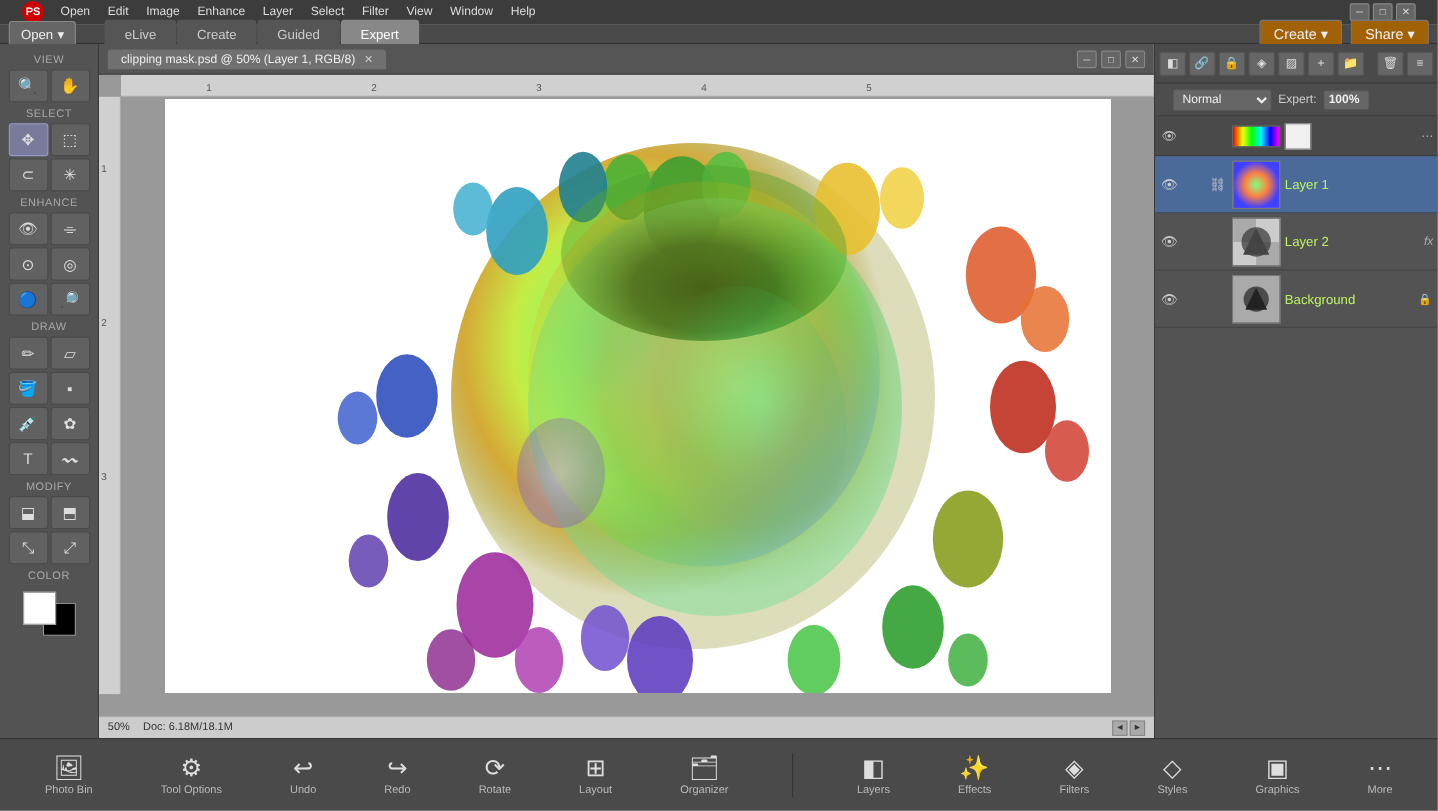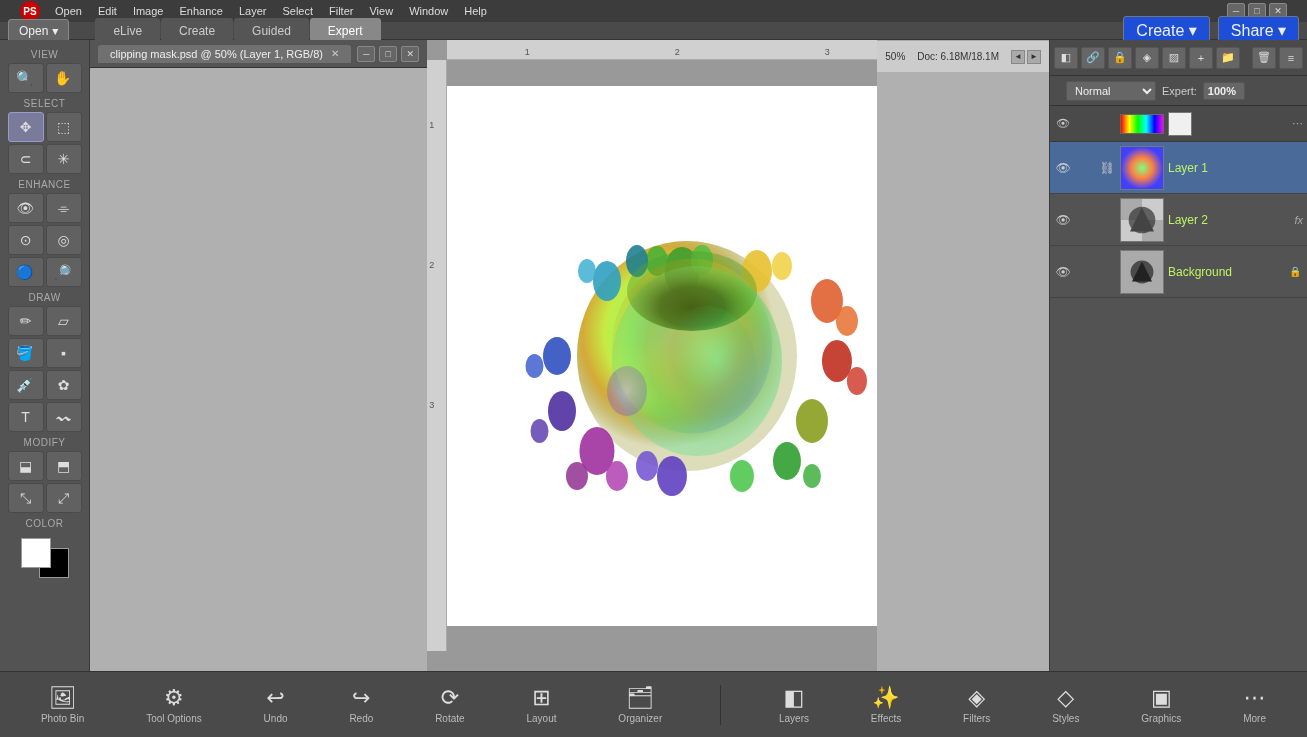--- a/index.html
+++ b/index.html
@@ -78,27 +78,27 @@
     }
     .mode-tab.active {
       background: #888;
       color: white;
     }
     .create-share {
       margin-left: auto;
       display: flex; gap: 8px;
     }
     .cs-btn {
-      background: #1d4ed8;
+      background: #a16207;
       color: #eee;
       border: 1px solid #777;
       border-radius: 3px;
       padding: 4px 12px;
       cursor: pointer;
-      font-size: 16px;
+      font-size: 13px;
       text-align: center;
     }
 
     
     #main-area {
       flex: 1;
       display: flex;
       overflow: hidden;
     }
 
@@ -160,21 +160,21 @@
       border: 1px solid #999;
     }
 
     
     #canvas-area {
       flex: 1;
       background: #b0b0b0;
       overflow: hidden;
       position: relative;
       display: flex;
-      flex-direction: row;
+      flex-direction: column;
     }
     #doc-tab {
       height: 28px;
       background: #555;
       display: flex;
       align-items: center;
       padding: 0 8px;
       gap: 6px;
       border-bottom: 1px solid #333;
     }
@@ -231,21 +231,21 @@
       display: flex; align-items: center; justify-content: center;
     }
     #the-canvas {
       width: 860px;
       height: 540px;
       background: white;
       position: relative;
       overflow: hidden;
     }
     #status-bar {
-      height: 32px;
+      height: 20px;
       background: #ccc;
       display: flex; align-items: center;
       padding: 0 8px;
       font-size: 10px;
       color: #333;
       border-top: 1px solid #aaa;
       gap: 12px;
     }
     .status-nav {
       display: flex; gap: 2px; margin-left: auto;

